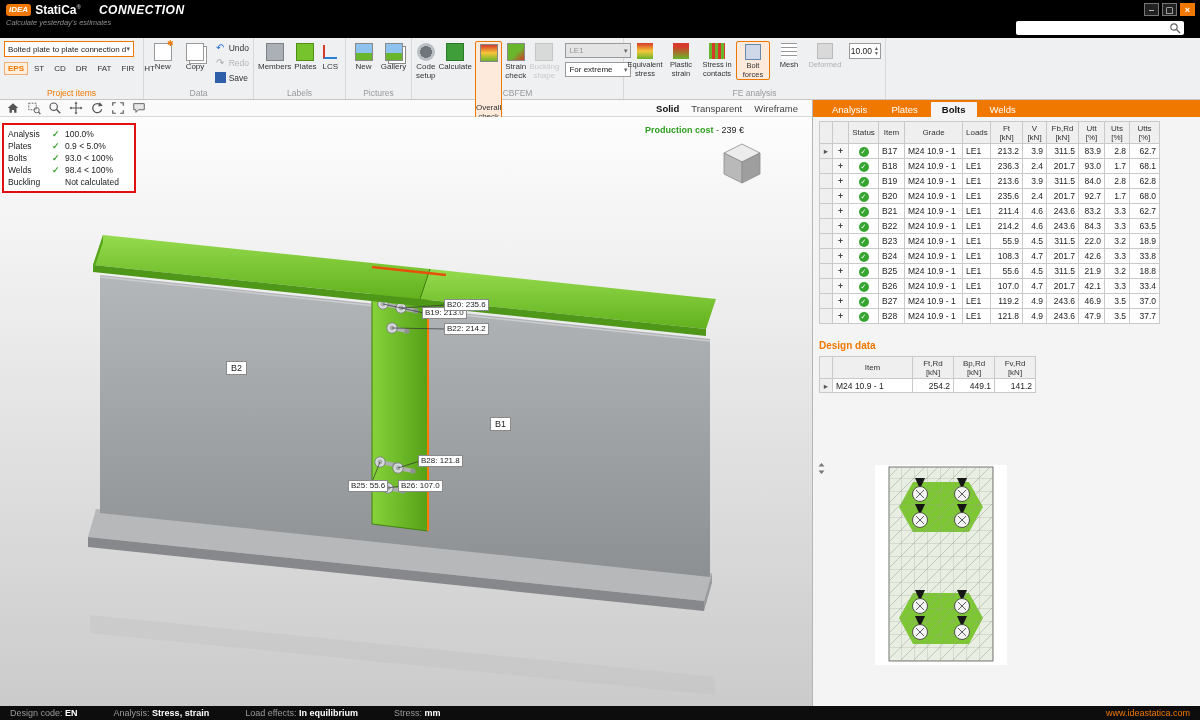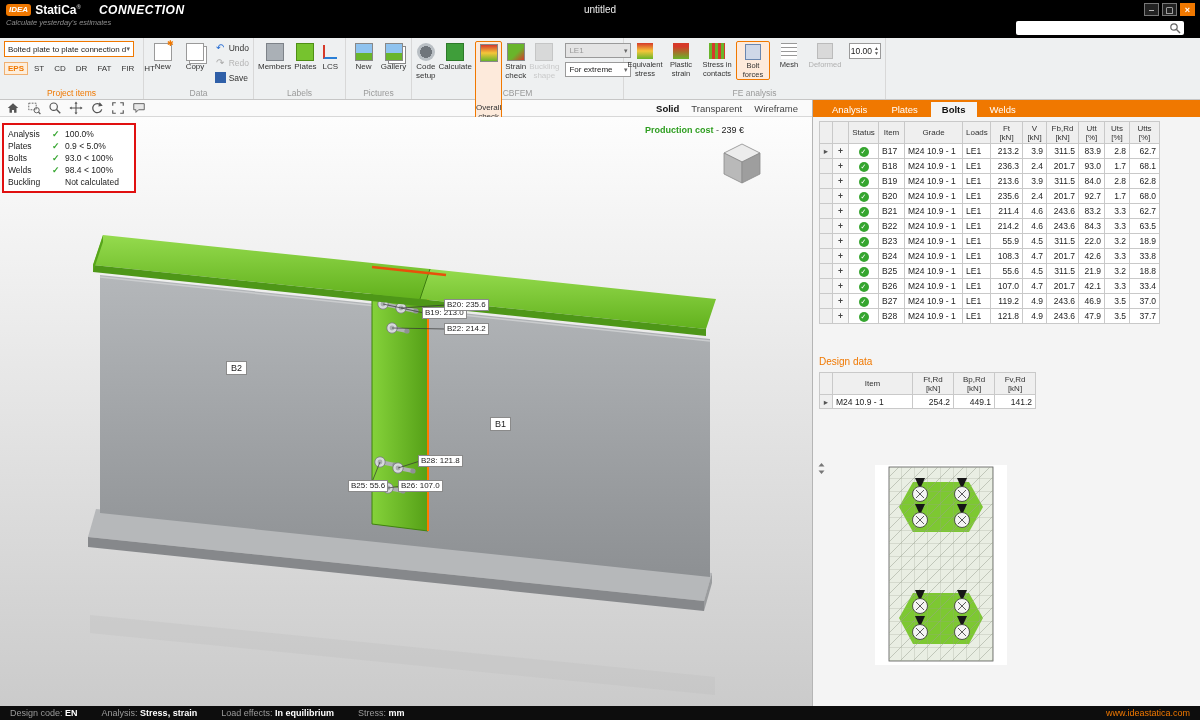--- a/index.html
+++ b/index.html
@@ -116,45 +116,44 @@
   .rp-content { flex:1; position:relative; padding:4px 6px; overflow:hidden; }
   .check-title { color:#f07800; font-weight:bold; font-size:10px; margin:2px 0 5px; }
   table.data { border-collapse:collapse; background:#fff; table-layout:fixed; }
   table.data th, table.data td { border:1px solid #c9c9c9; font-size:8.5px; padding:1.5px 3px; overflow:hidden; white-space:nowrap; }
   table.data th { background:#efefef; font-weight:normal; text-align:center; font-size:8px; color:#333; }
   td.num { text-align:right; }
   td.sel { text-align:center; color:#555; background:#efefef; padding:0; }
   td.plus { text-align:center; color:#444; background:#f7f7f7; font-weight:bold; padding:0; }
   td.stat { text-align:center; padding:0; }
   .okdot { display:inline-block; width:10px; height:10px; border-radius:50%; background:#35a52f; color:#fff; font-size:7px; line-height:10px; text-align:center; }
-  .design-title { color:#f07800; font-weight:normal; font-size:10px; margin:32px 0 5px; }
+  .design-title { color:#f07800; font-weight:bold; font-size:10px; margin:16px 0 5px; }
   .resize-handle { position:absolute; left:3px; top:346px; width:11px; height:11px; }
   .mesh-box { position:absolute; left:62px; top:348px; width:132px; height:200px; background:#fff; }
 
   
-  .statusbar { height:14px; background:#0d0d0d; display:flex; align-items:center; gap:24px; padding:0 10px; flex:none; font-size:9px; }
+  .statusbar { height:14px; background:#0d0d0d; display:flex; align-items:center; gap:36px; padding:0 10px; flex:none; font-size:9px; }
   .sb-label { color:#9a9a9a; }
   .sb-value { color:#fff; font-weight:bold; }
   .sb-site { margin-left:auto; color:#f07800; }
 </style>
 </head>
 <body>
 
 <div class="app">
 
   <div class="header">
     <div class="logo-block">
       <div class="logo-row">
         <span class="logo-badge">IDEA</span>
         <span class="logo-name"><span>StatiCa</span><span class="logo-reg">®</span></span>
         <span class="app-name">CONNECTION</span>
       </div>
       <div class="tagline">Calculate yesterday's estimates</div>
     </div>
-    <div class="doc-title">untitled</div>
     <div class="win-controls">
       <span class="win-btn">–</span>
       <span class="win-btn">▢</span>
       <span class="win-btn close">×</span>
     </div>
     <div class="search-wrap">
       <input class="search-input" style="">
       <span class="search-icon-box">
         <svg viewBox="0 0 12 12" width="12" height="12">
             <circle cx="5" cy="5" r="3.2" fill="none" stroke="#666" stroke-width="1.2"></circle>

